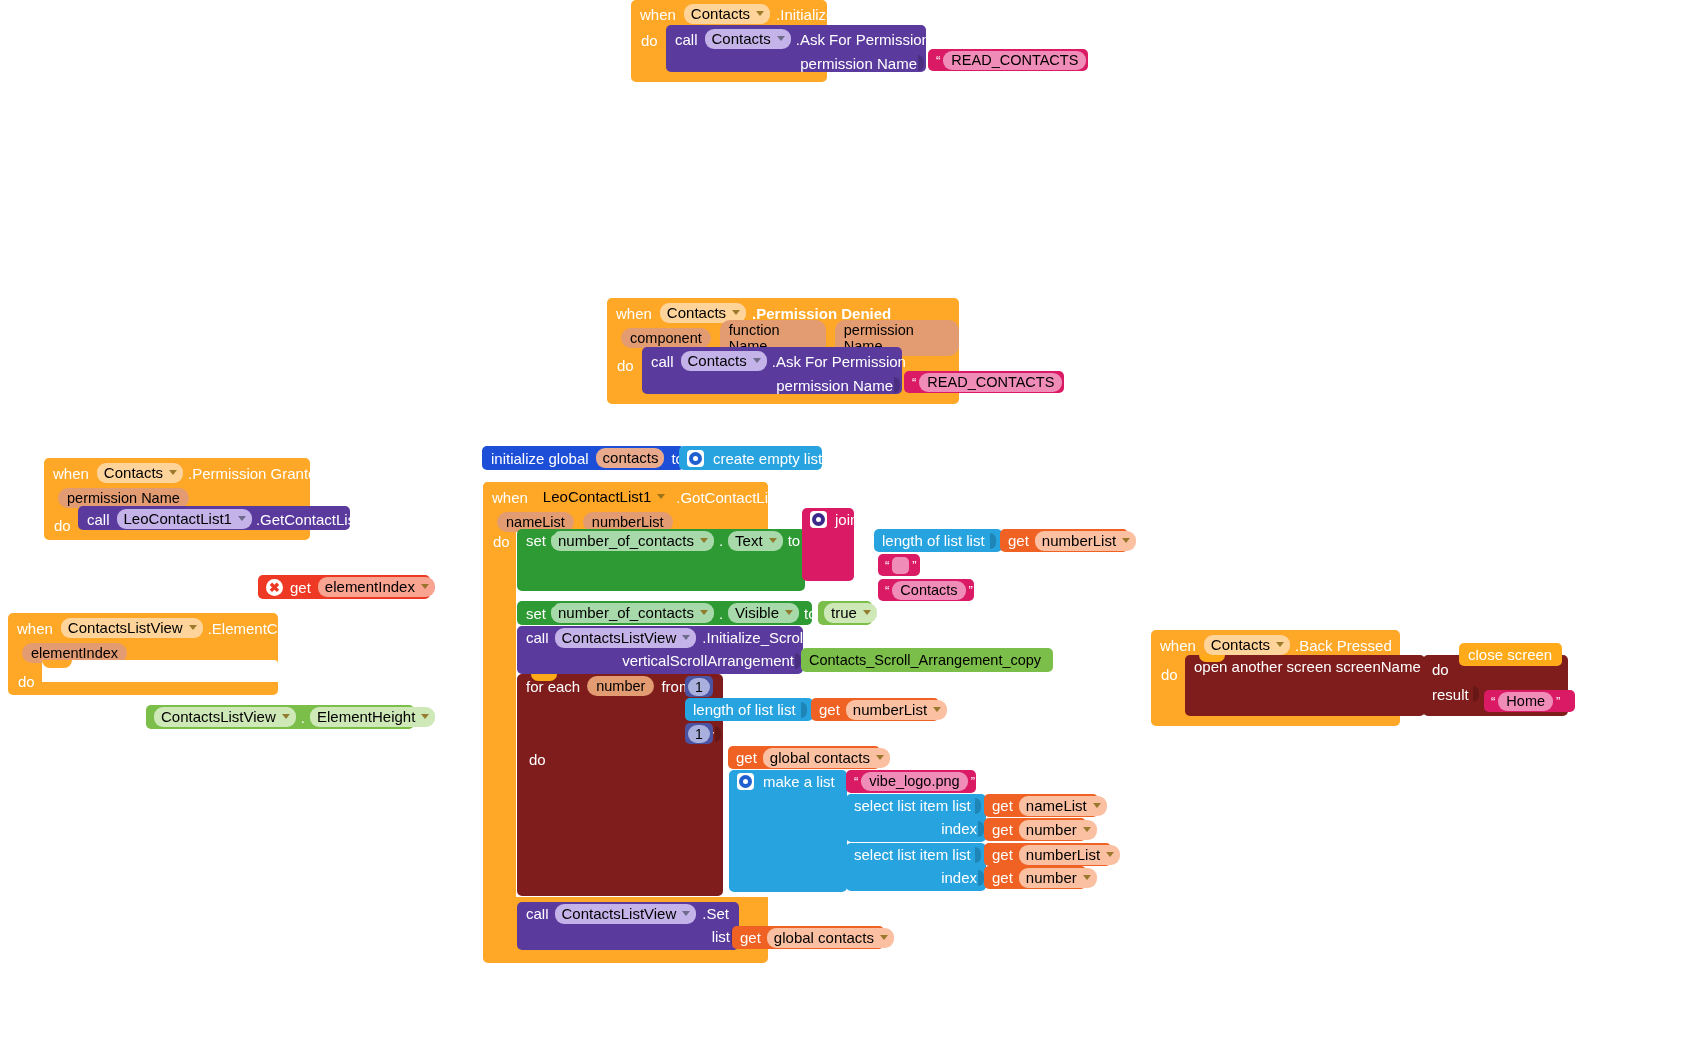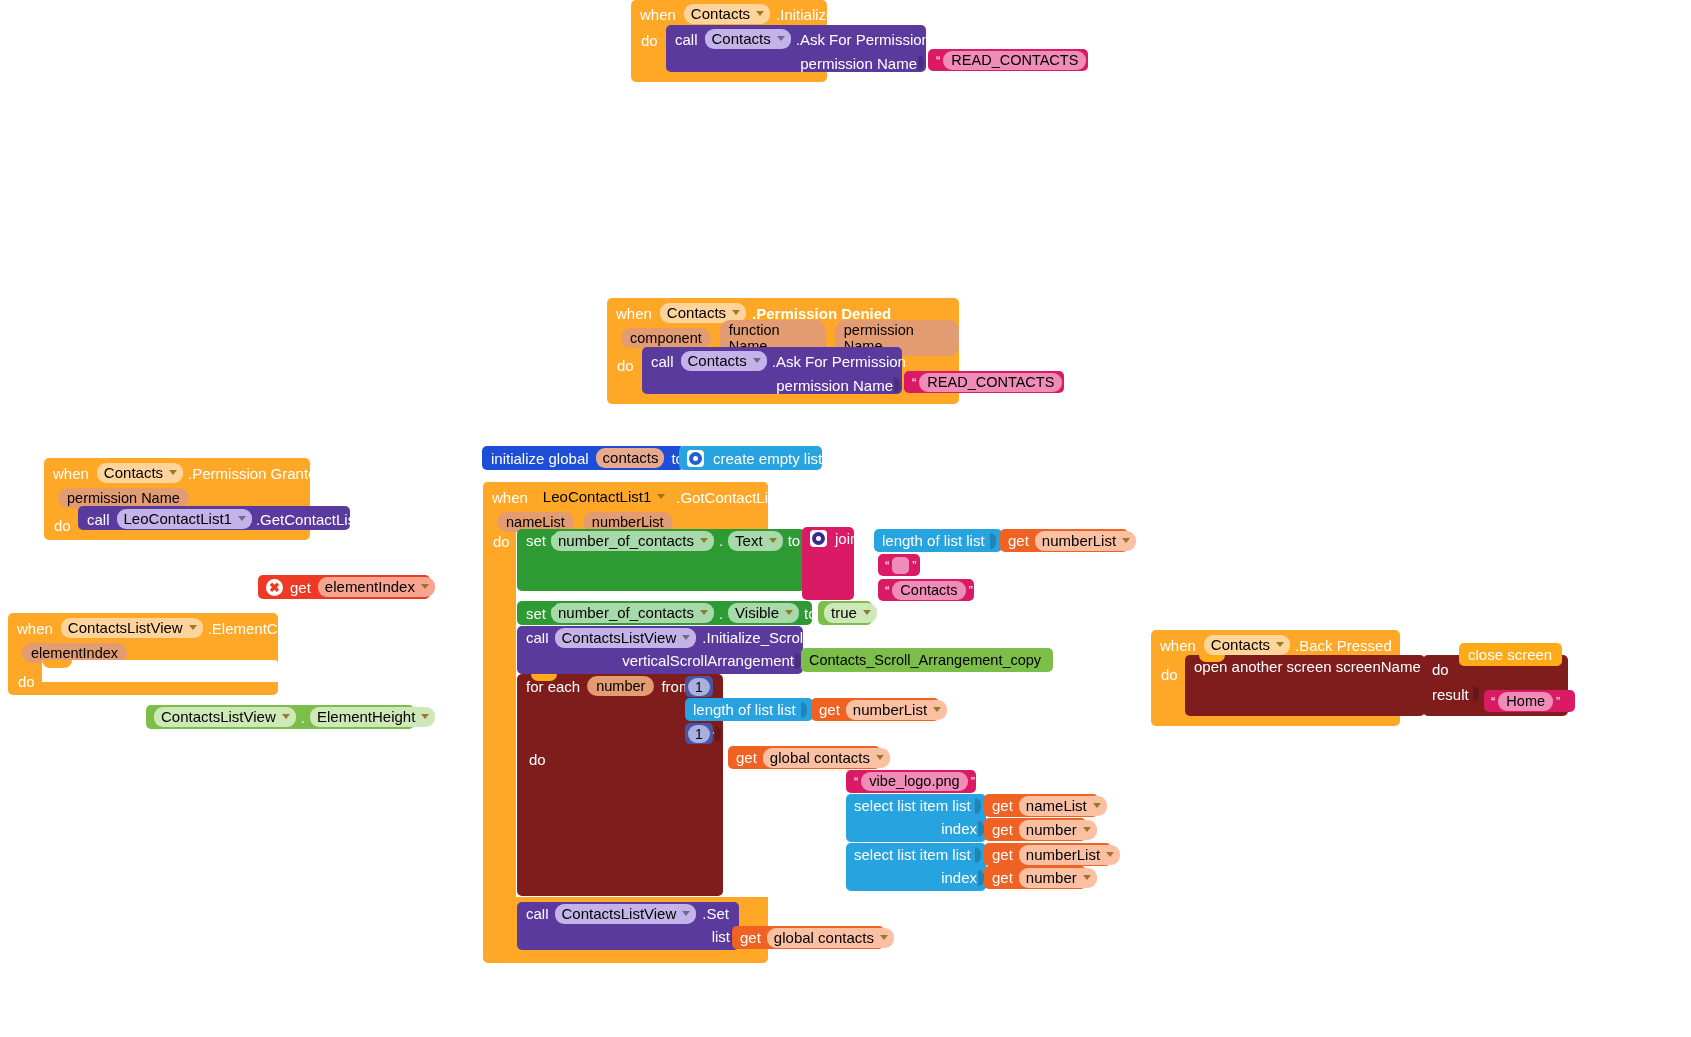--- a/index.html
+++ b/index.html
@@ -282,21 +282,21 @@
       <span class="lbl">.</span>
       <span class="fld">
         <span>Text</span>
         <span class="caret"></span>
       </span>
       <span class="lbl">to</span>
       <span class="sock"></span>
     </div>
   </div>
 
-  <div class="blk txt" style="left:802px;top:527px;width:52px;height:73px;">
+  <div class="blk txt" style="left:802px;top:508px;width:52px;height:73px;">
     <div class="row" style="height:23px;padding-left:8px;gap:8px;">
       <span class="gear"></span>
       <span class="lbl">join</span>
     </div>
   </div>
 
   <div class="blk lst" style="left:874px;top:529px;width:128px;height:23px;">
     <div class="row" style="height:23px;padding-left:8px;">
       <span class="lbl">length of list  list</span>
       <span class="sock" style="margin-left:5px;"></span>
@@ -427,20 +427,26 @@
   <div class="blk var" style="left:728px;top:746px;width:152px;height:23px;">
     <div class="row" style="height:23px;padding-left:8px;gap:6px;">
       <span class="lbl">get</span>
       <span class="fld">
         <span>global contacts</span>
         <span class="caret"></span>
       </span>
     </div>
   </div>
 
+  <div class="blk lst" style="left:729px;top:770px;width:118px;height:122px;">
+    <div class="row" style="height:23px;padding-left:8px;gap:9px;">
+      <span class="gear blue"></span>
+      <span class="lbl">make a list</span>
+    </div>
+  </div>
 
   <div class="blk txt" style="left:846px;top:770px;width:130px;height:23px;">
     <div class="row" style="height:23px;padding-left:5px;">
       <span class="stringq">“</span>
       <span class="stringval">vibe_logo.png</span>
       <span class="stringq">”</span>
     </div>
   </div>
 
   <div class="blk lst" style="left:846px;top:794px;width:140px;height:48px;">

